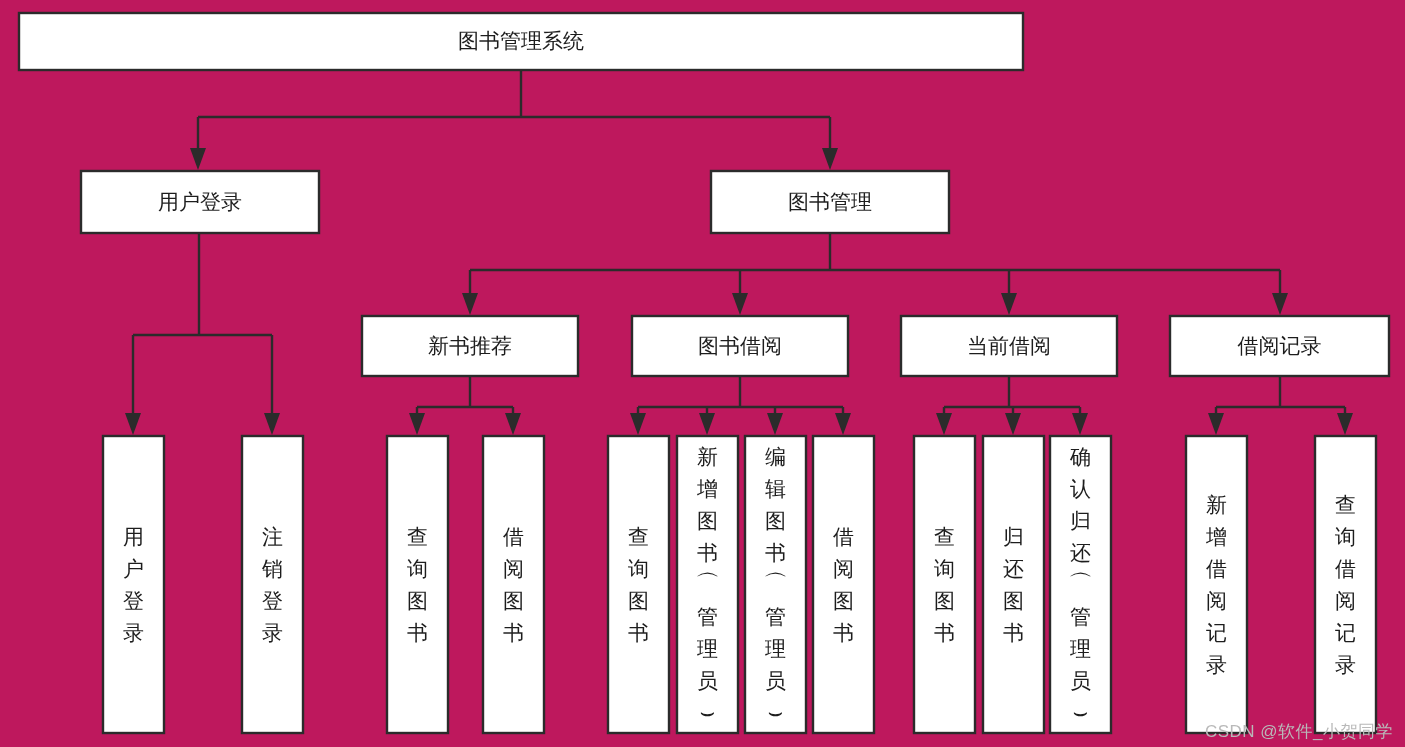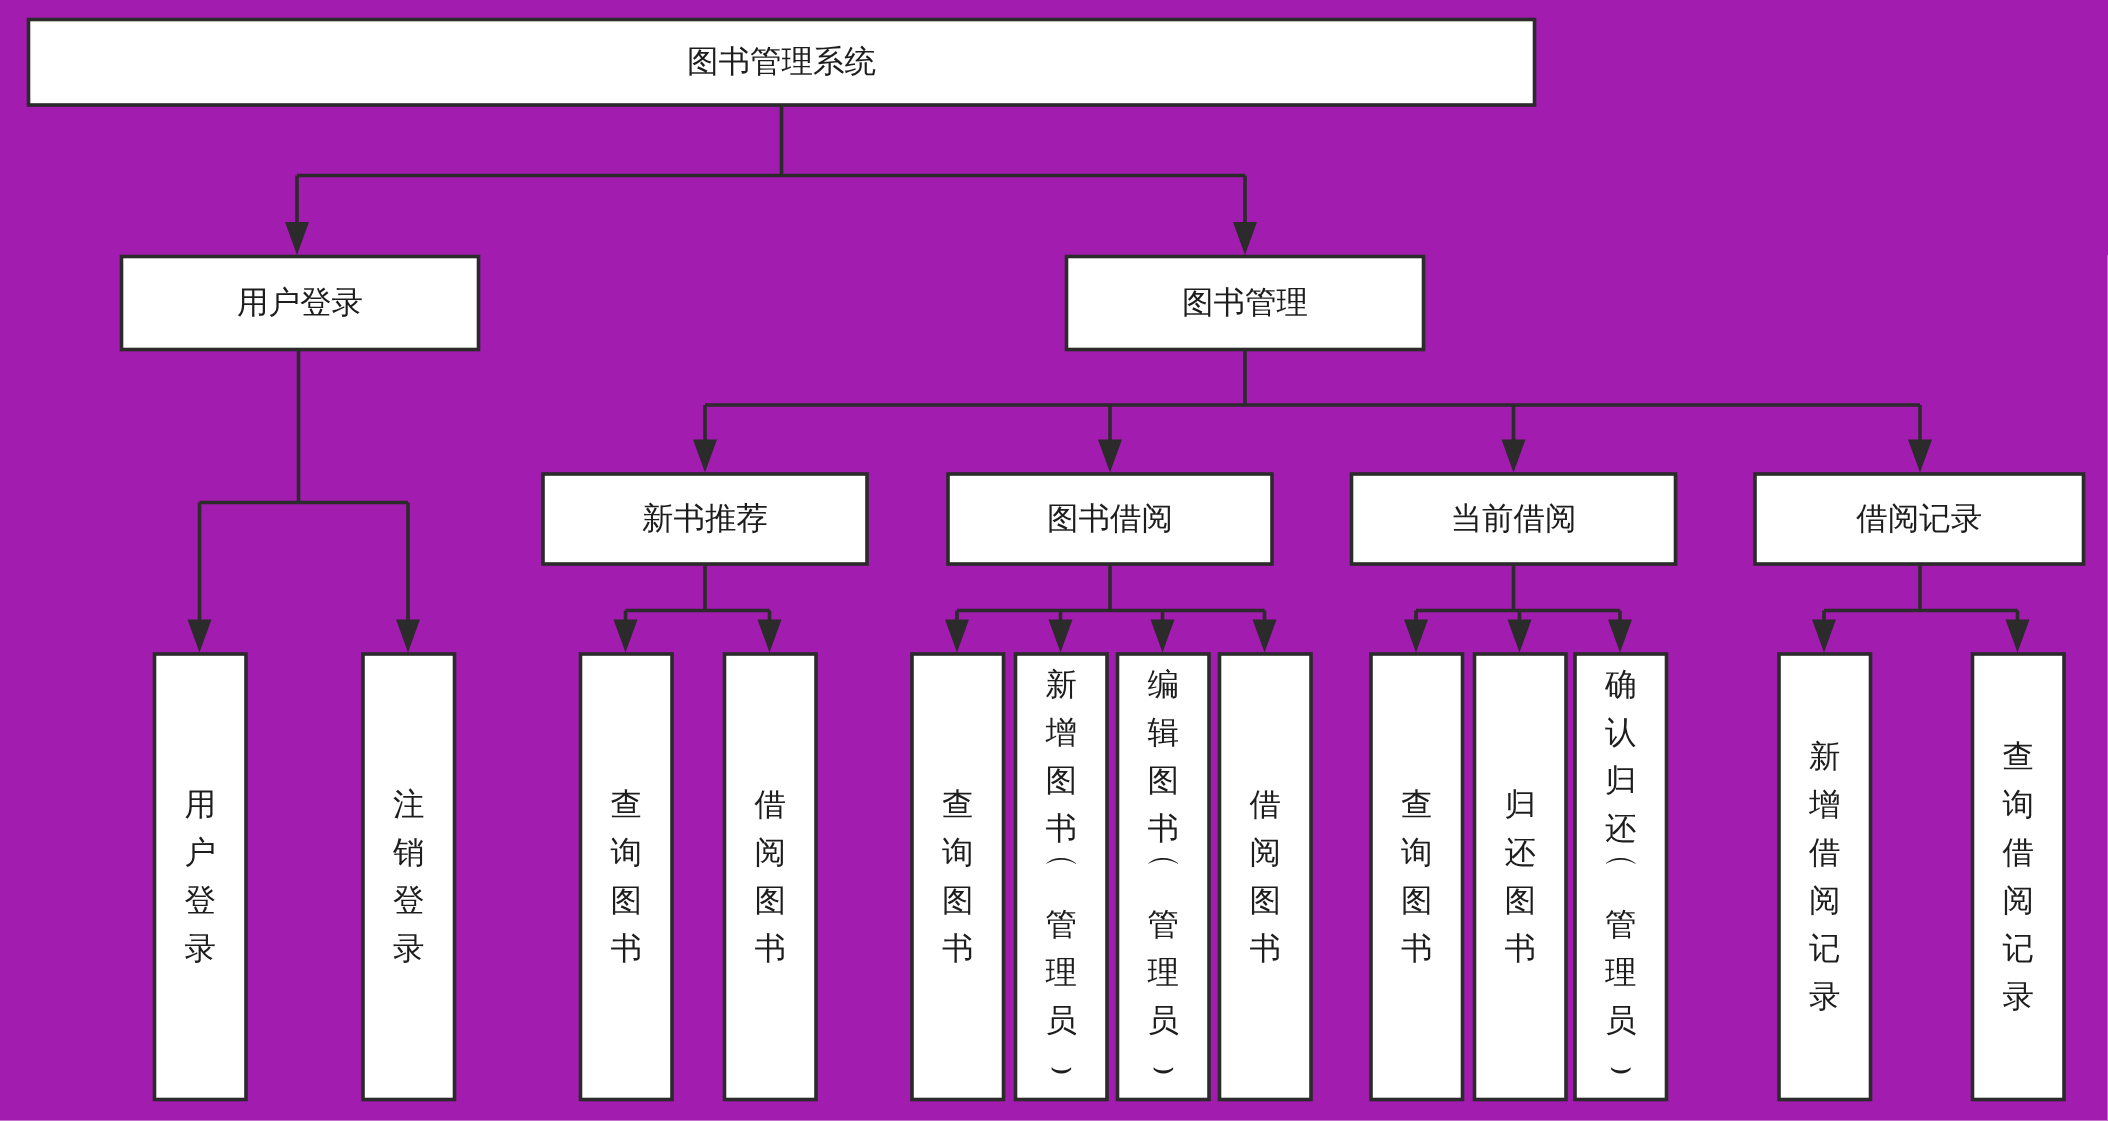--- a/index.html
+++ b/index.html
@@ -12,21 +12,21 @@
     width: 1405px;
     height: 747px;
     font-family: "Liberation Sans", "DejaVu Sans", sans-serif;
     overflow: hidden;
     position: relative;
   }
   #diagram-root {
     position: relative;
     width: 1405px;
     height: 747px;
-    background: #a21caf;
+    background: #be185d;
   }
   svg#flow-svg {
     position: absolute;
     left: 0;
     top: 0;
     width: 1405px;
     height: 747px;
     display: block;
   }
   .node-rect {
@@ -211,14 +211,15 @@
           <rect x="1186" y="436" width="61" height="297" class="node-rect"></rect>
           <text x="1216.5" y="505.5" class="node-label-v"><tspan x="1216.5" dy="0">新</tspan><tspan x="1216.5" dy="32">增</tspan><tspan x="1216.5" dy="32">借</tspan><tspan x="1216.5" dy="32">阅</tspan><tspan x="1216.5" dy="32">记</tspan><tspan x="1216.5" dy="32">录</tspan></text>
         </g>
         <g>
           <rect x="1315" y="436" width="61" height="297" class="node-rect"></rect>
           <text x="1345.5" y="505.5" class="node-label-v"><tspan x="1345.5" dy="0">查</tspan><tspan x="1345.5" dy="32">询</tspan><tspan x="1345.5" dy="32">借</tspan><tspan x="1345.5" dy="32">阅</tspan><tspan x="1345.5" dy="32">记</tspan><tspan x="1345.5" dy="32">录</tspan></text>
         </g>
       </g>
   </svg>
 
+  <div class="watermark-text">CSDN @软件_小贺同学</div>
 
 </div>
 
 </body></html>

